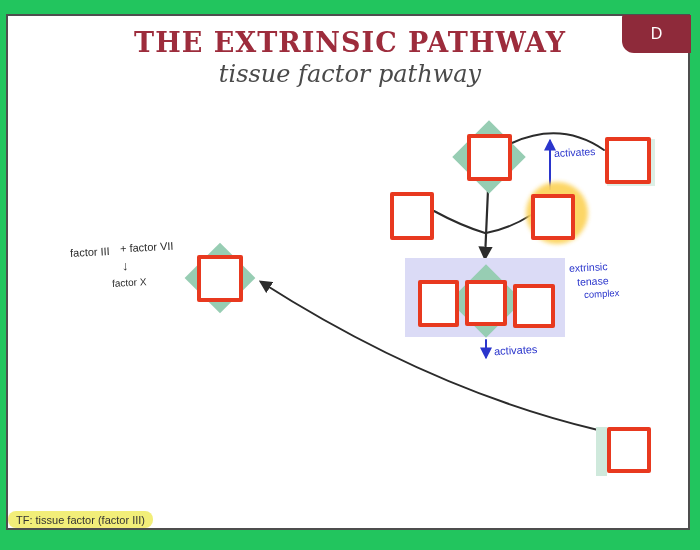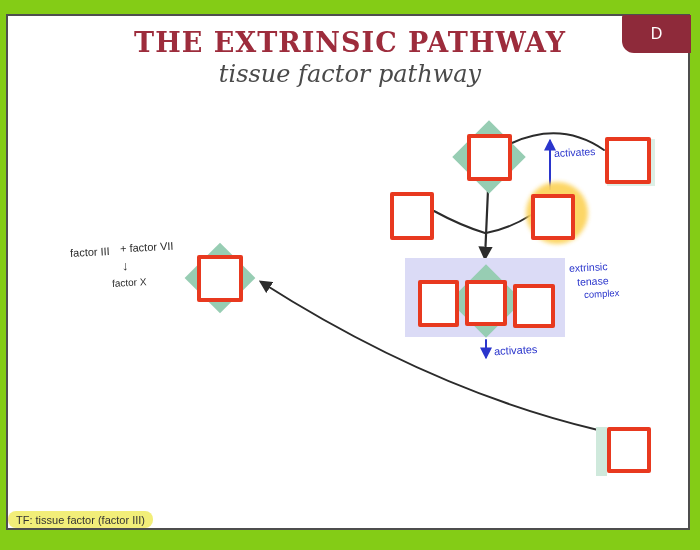--- a/index.html
+++ b/index.html
@@ -1,16 +1,16 @@
 <!DOCTYPE html>
 <html><head>
 <meta charset="utf-8">
 <style>
   html,body{margin:0;padding:0;background:#ffffff;}
-  #stage{position:relative;width:700px;height:550px;background:#84cc16;overflow:hidden;
+  #stage{position:relative;width:700px;height:550px;background:#22c55e;overflow:hidden;
          font-family:"Liberation Sans",sans-serif;}
   .abs{position:absolute;}
   
   #canvas-frame{left:6px;top:14px;width:684px;height:516px;border:2px solid #4e4e4e;box-sizing:border-box;background:#fff;}
   
   #page-title{left:0;right:0;top:27px;text-align:center;
       font-family:"DejaVu Serif","Liberation Serif",serif;font-weight:bold;
       font-size:27px;color:#9d2c3c;letter-spacing:1px;}
   #page-subtitle{left:0;right:0;top:60px;text-align:center;
       font-family:"DejaVu Serif","Liberation Serif",serif;font-style:italic;

